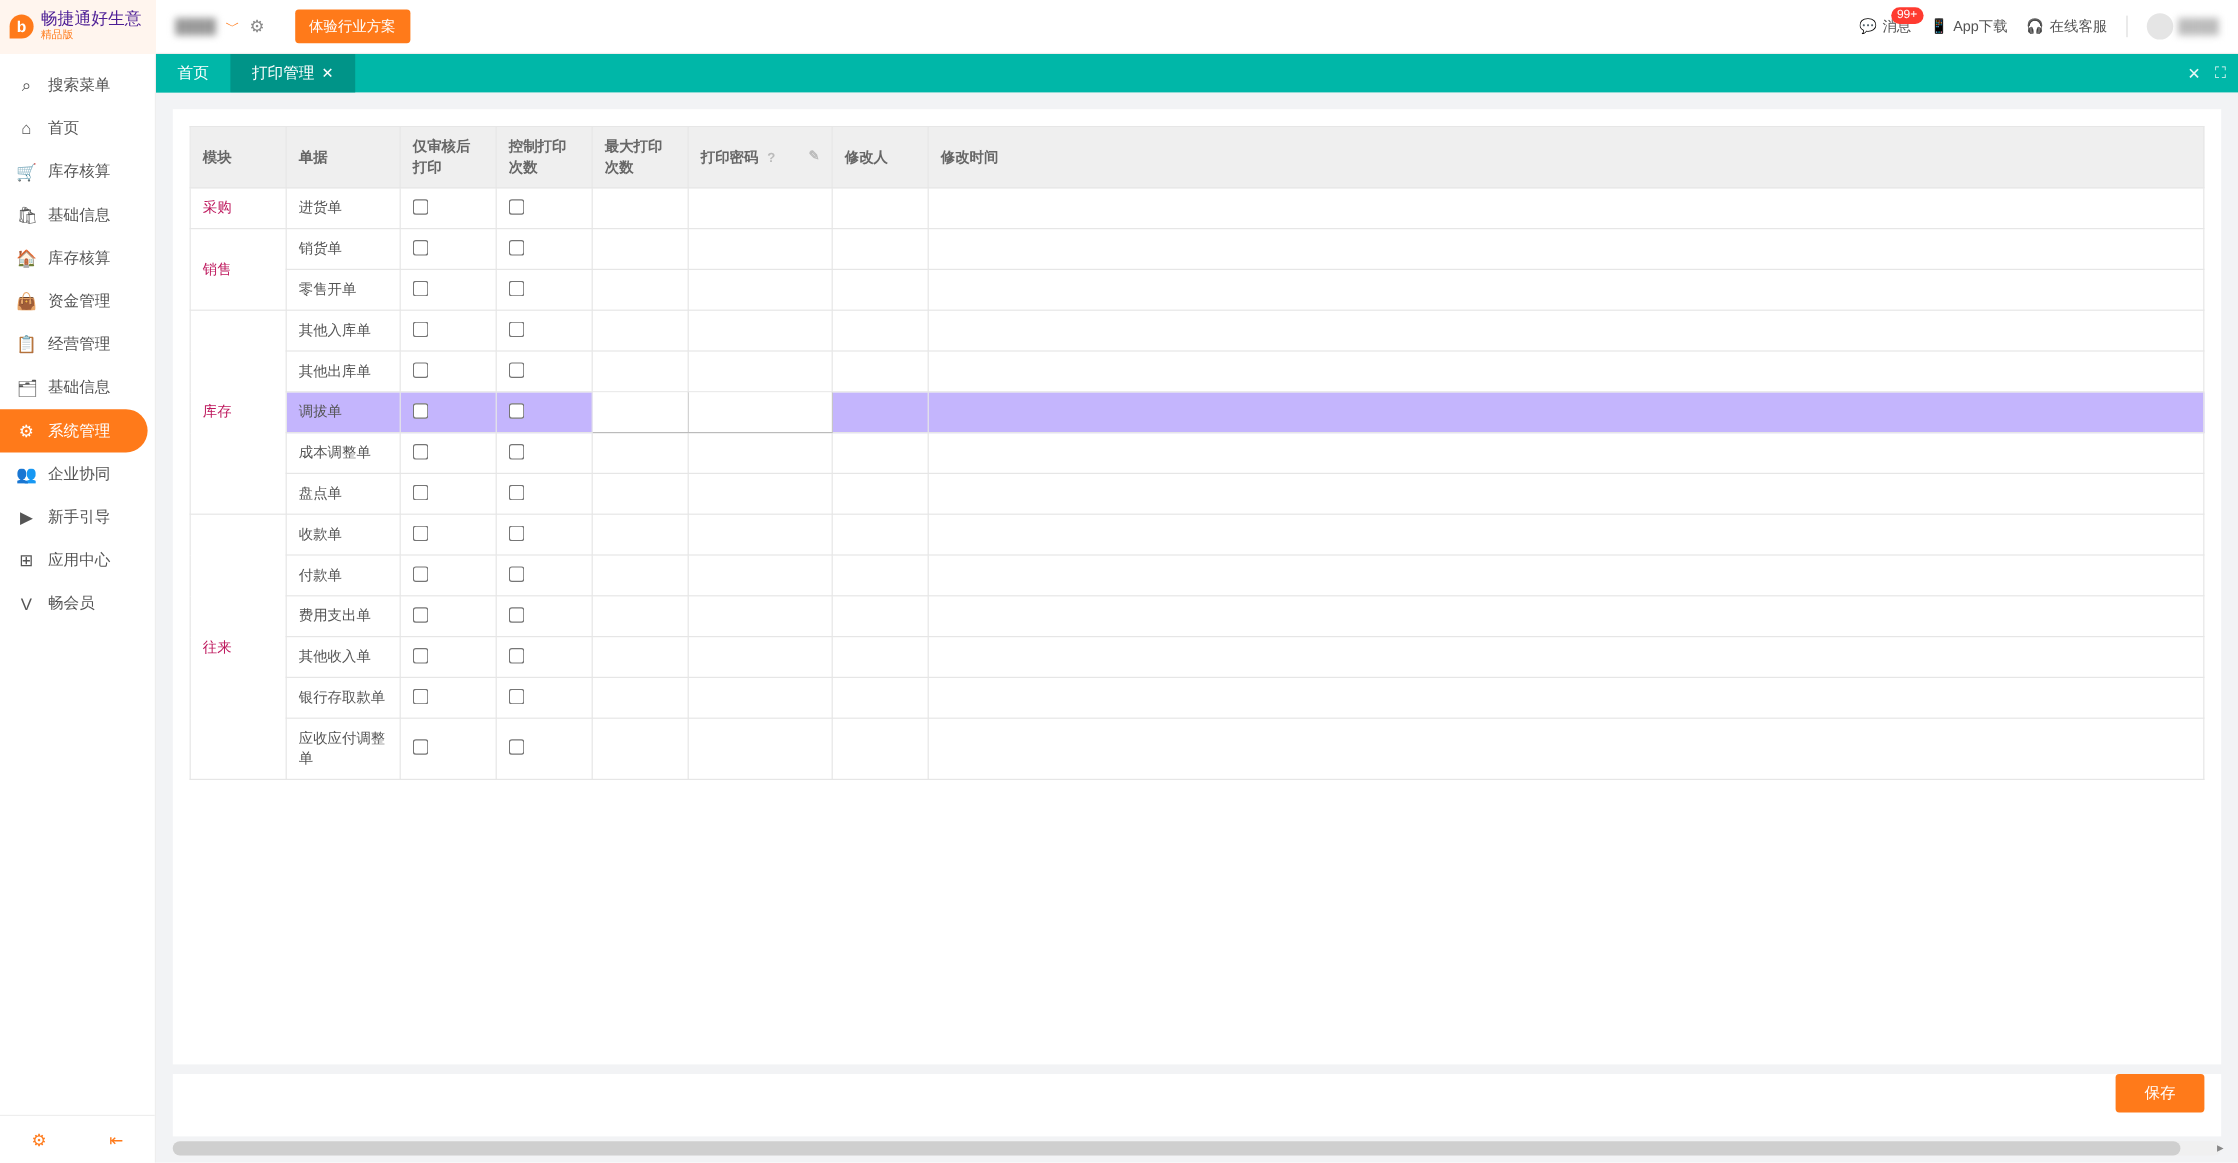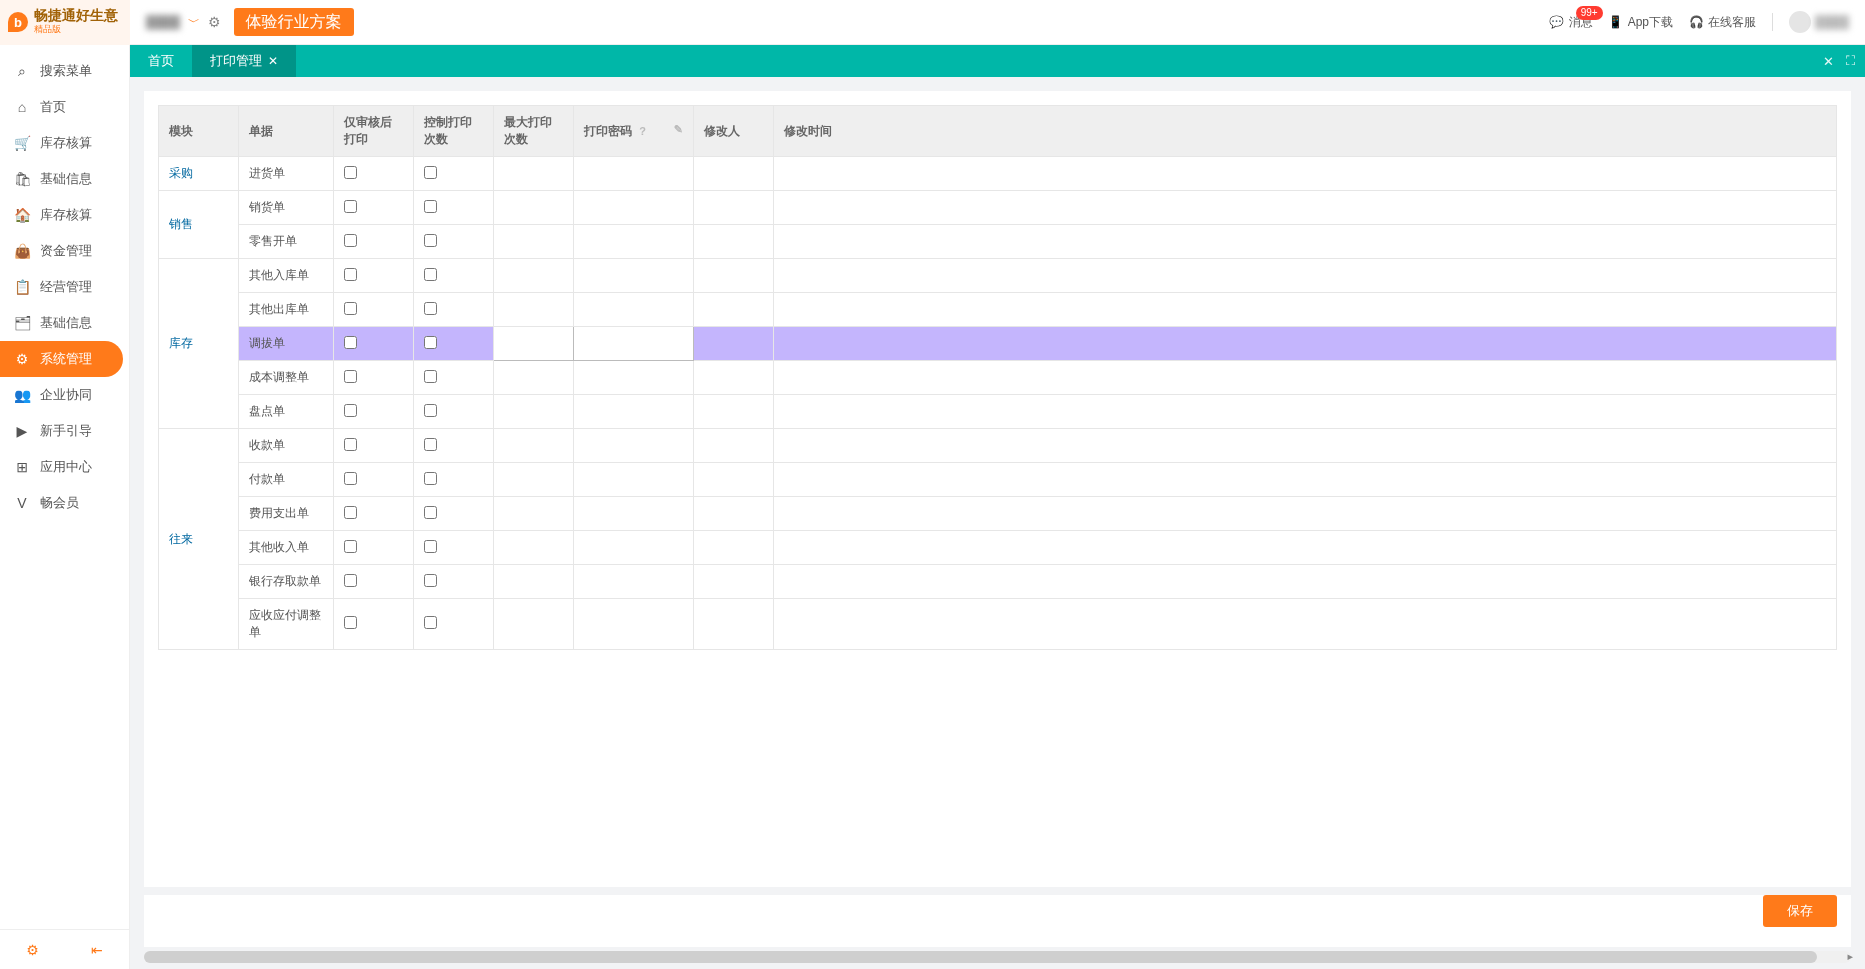--- a/index.html
+++ b/index.html
@@ -3,27 +3,27 @@
 <meta charset="utf-8">
 <style>
   * { box-sizing: border-box; margin: 0; padding: 0; }
   body { font-family: "Microsoft YaHei", Arial, sans-serif; font-size: 12px; color: #333; background: #fff; overflow: hidden; }
   .app { display: flex; flex-direction: column; height: 969px; width: 1865px; }
 
   
   .topbar { height: 45px; display: flex; align-items: center; padding: 0 16px 0 0; border-bottom: 1px solid #eee; }
   .brand { display: flex; align-items: center; width: 130px; height: 45px; background: #fff5ee; padding-left: 8px; }
   .brand-logo { width: 20px; height: 20px; background:#ff7a1a; border-radius:50% 50% 50% 0; margin-right:6px; display:flex; align-items:center; justify-content:center; color:#fff; font-weight:bold; font-size:13px;}
-  .brand-text { color:#a16207; font-weight:bold; font-size:14px; line-height:1.1;}
+  .brand-text { color:#4c1d95; font-weight:normal; font-size:14px; line-height:1.1;}
   .brand-sub { color:#ff7a1a; font-size:9px; }
   .org-select { display:flex; align-items:center; margin-left:16px; gap:8px; }
   .org-name { color:#999; filter:blur(3px); }
   .chev-down { color:#ff7a1a; font-size:12px; }
   .gear-ico { color:#888; font-size:14px; }
-  .cta-btn { margin-left:13px; background:#ff7a1a; color:#fff; border:none; height:28px; padding:0 12px; border-radius:3px; font-size:16px; cursor:pointer;}
+  .cta-btn { margin-left:25px; background:#ff7a1a; color:#fff; border:none; height:28px; padding:0 12px; border-radius:3px; font-size:12px; cursor:pointer;}
   .topbar-spacer { flex:1; }
   .top-actions { display:flex; align-items:center; gap:16px; }
   .top-action { display:flex; align-items:center; gap:4px; color:#555; font-size:12px; cursor:pointer; position:relative;}
   .badge { position:absolute; top:-8px; right:-10px; background:#ff3b30; color:#fff; border-radius:8px; font-size:10px; padding:0 5px; line-height:14px;}
   .sep { width:1px; height:18px; background:#ddd; }
   .avatar { width:22px; height:22px; background:#e5e5e5; border-radius:50%; display:inline-block;}
   .user-name { color:#bbb; filter:blur(3px); }
 
   
   .body { flex:1; display:flex; min-height:0; }
@@ -46,21 +46,21 @@
   .tab-close { margin-left:6px; font-size:12px; cursor:pointer;}
   .tabs-right { margin-left:auto; display:flex; align-items:center; gap:12px; padding-right:10px;}
   .tabs-ico { cursor:pointer; font-size:13px; opacity:.9;}
 
   .content-wrap { flex:1; padding:14px 14px 0 14px; display:flex; flex-direction:column; min-height:0;}
   .panel { background:#fff; flex:1; padding:14px; overflow:auto;}
 
   table.tbl { border-collapse:collapse; width:100%; table-layout:fixed;}
   .tbl th, .tbl td { border:1px solid #e6e6e6; padding:8px 10px; text-align:left; font-size:12px; color:#555; height:33px;}
   .tbl th { background:#efefef; color:#666; font-weight:bold;}
-  .tbl td.module { color:#0369a1;}
+  .tbl td.module { color:#be185d;}
   .chk { width:13px; height:13px; }
   .col-module{width:80px;} .col-bill{width:95px;} .col-c1{width:80px;} .col-c2{width:80px;} .col-c3{width:80px;} .col-c4{width:120px;} .col-mod{width:80px;} .col-time{width:auto;}
   .help-ico { color:#bbb; margin-left:4px; font-size:11px;}
   .edit-ico { float:right; color:#bbb; font-size:11px;}
   tr.highlight td { background:#c4b5fd; }
   tr.highlight td.editable { background:#fff; border:1px solid #bbb; padding:0;}
   tr.highlight td.editable input { width:100%; height:100%; border:none; outline:none; padding:6px 8px; font-size:12px;}
 
   
   .footer-bar { height:52px; background:#fff; display:flex; align-items:flex-start; padding:0 14px; margin:8px 14px 4px 14px;}

